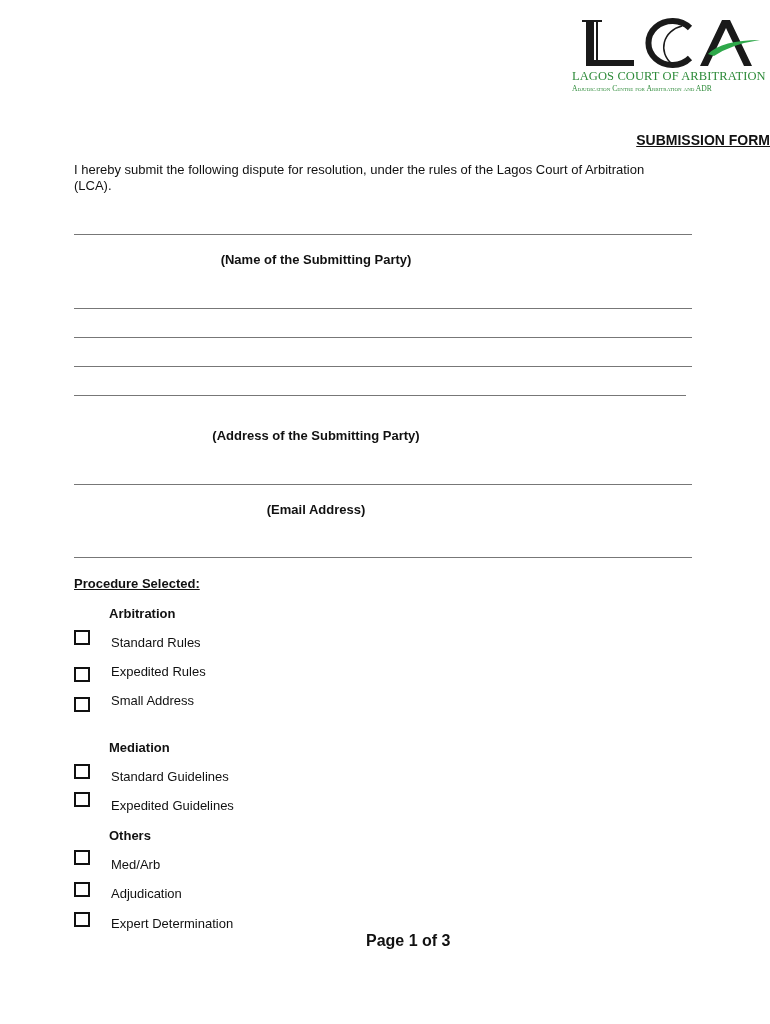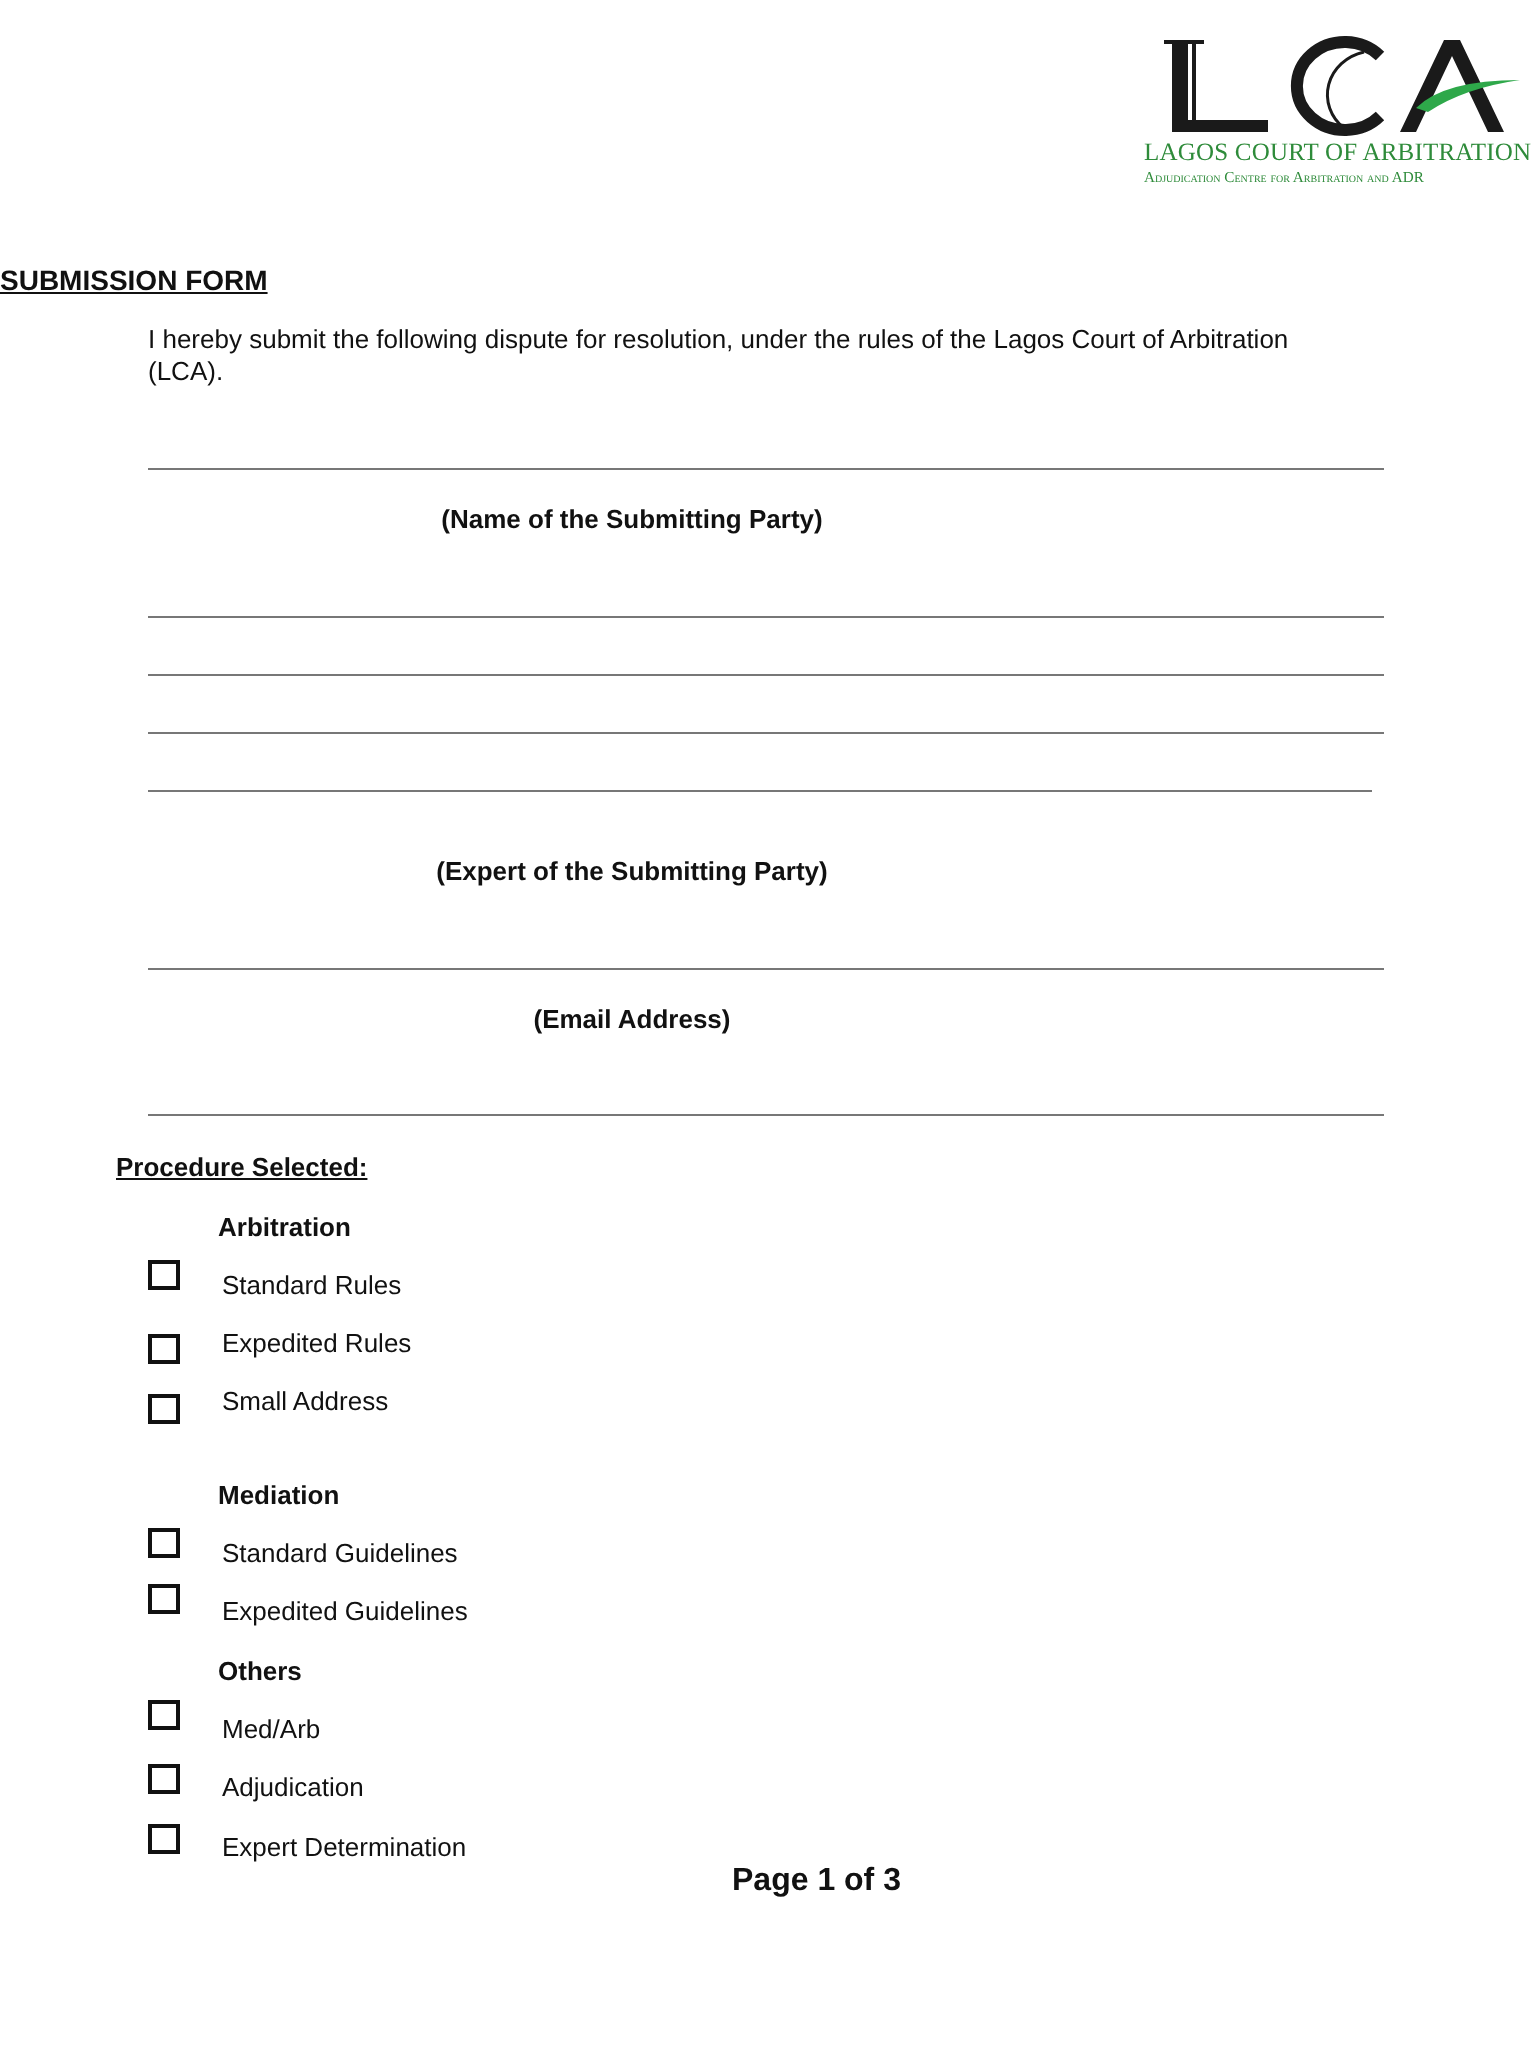--- a/index.html
+++ b/index.html
@@ -11,34 +11,34 @@
     .logo-letters { position: absolute; left: 14px; top: 0; height: 54px; width: 180px; }
     .logo-line1 {
       position: absolute; left: 4px; top: 53px; font-family: "Liberation Serif", serif;
       font-size: 12.5px; color: #2e8b3a; letter-spacing: 0.1px; white-space: nowrap;
     }
     .logo-line2 {
       position: absolute; left: 4px; top: 68px; font-family: "Liberation Serif", serif;
       font-size: 7.6px; color: #2e8b3a; white-space: nowrap; font-variant: small-caps;
     }
     .title {
-      position: absolute; left: 0; width: 770px; top: 132px; text-align: left;
+      position: absolute; left: 0; width: 770px; top: 132px; text-align: right;
       font-weight: bold; font-size: 14px; text-decoration: underline;
     }
     .intro {
       position: absolute; left: 74px; top: 162px; width: 600px; font-size: 13px; line-height: 16px;
     }
     .fill-line {
       position: absolute; left: 74px; height: 0; border-top: 1px solid #777;
     }
     .caption {
       position: absolute; left: 0; width: 632px; text-align: center; font-weight: bold; font-size: 13px;
     }
     .section-head {
-      position: absolute; left: 58px; top: 576px; font-weight: bold; font-size: 13px; text-decoration: underline; text-align: center;
+      position: absolute; left: 74px; top: 576px; font-weight: bold; font-size: 13px; text-decoration: underline; text-align: center;
     }
     .group-head { position: absolute; left: 109px; font-weight: bold; font-size: 13px; }
     .cb {
       position: absolute; left: 74px; width: 16px; height: 15px; border: 2.5px solid #111; box-sizing: border-box;
       background: #fff;
     }
     .opt { position: absolute; left: 111px; font-size: 13px; }
     .page-num {
       position: absolute; left: 366px; top: 932px; font-weight: bold; font-size: 16px;
     }
@@ -68,21 +68,21 @@
 <div class="title">SUBMISSION FORM</div>
 <div class="intro">I hereby submit the following dispute for resolution, under the rules of the Lagos Court of Arbitration (LCA).</div>
 
 <div class="fill-line" style="top:234px; width:618px;"></div>
 <div class="caption" style="top:252px;">(Name of the Submitting Party)</div>
 
 <div class="fill-line" style="top:308px; width:618px;"></div>
 <div class="fill-line" style="top:337px; width:618px;"></div>
 <div class="fill-line" style="top:366px; width:618px;"></div>
 <div class="fill-line" style="top:395px; width:612px;"></div>
-<div class="caption" style="top:428px;">(Expert of the Submitting Party)</div>
+<div class="caption" style="top:428px;">(Address of the Submitting Party)</div>
 
 <div class="fill-line" style="top:484px; width:618px;"></div>
 <div class="caption" style="top:502px;">(Email Address)</div>
 
 <div class="fill-line" style="top:557px; width:618px;"></div>
 
 <div class="section-head">Procedure Selected:</div>
 
 <div class="group-head" style="top:606px;">Arbitration</div>
 <div class="cb" style="top:630px;"></div>

